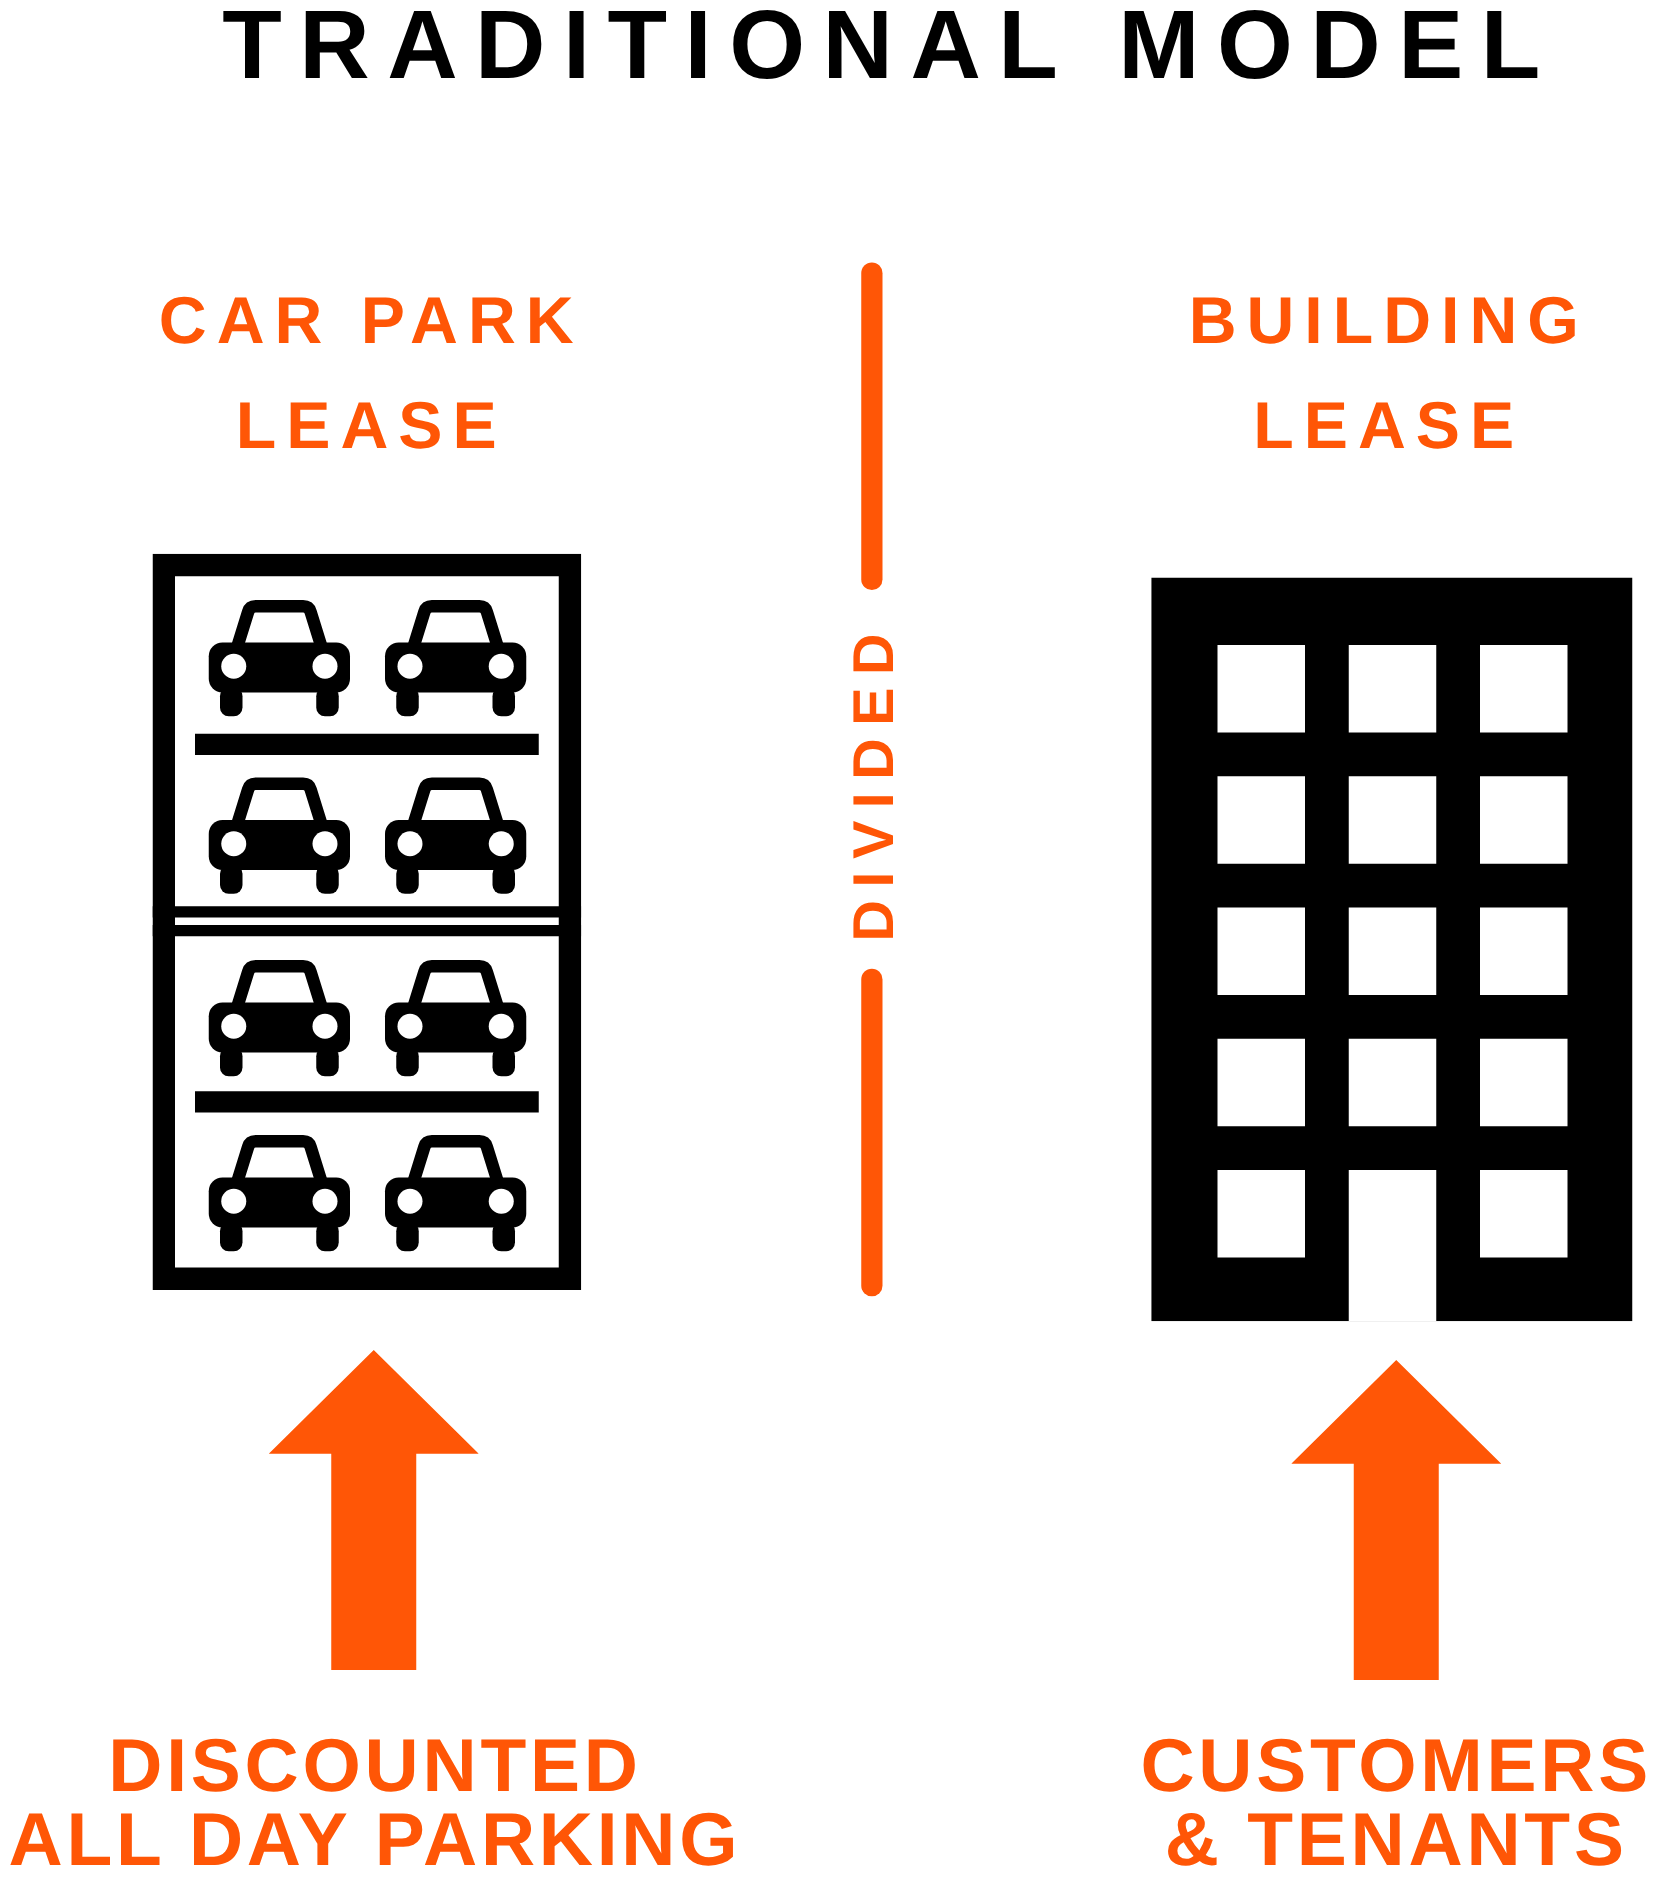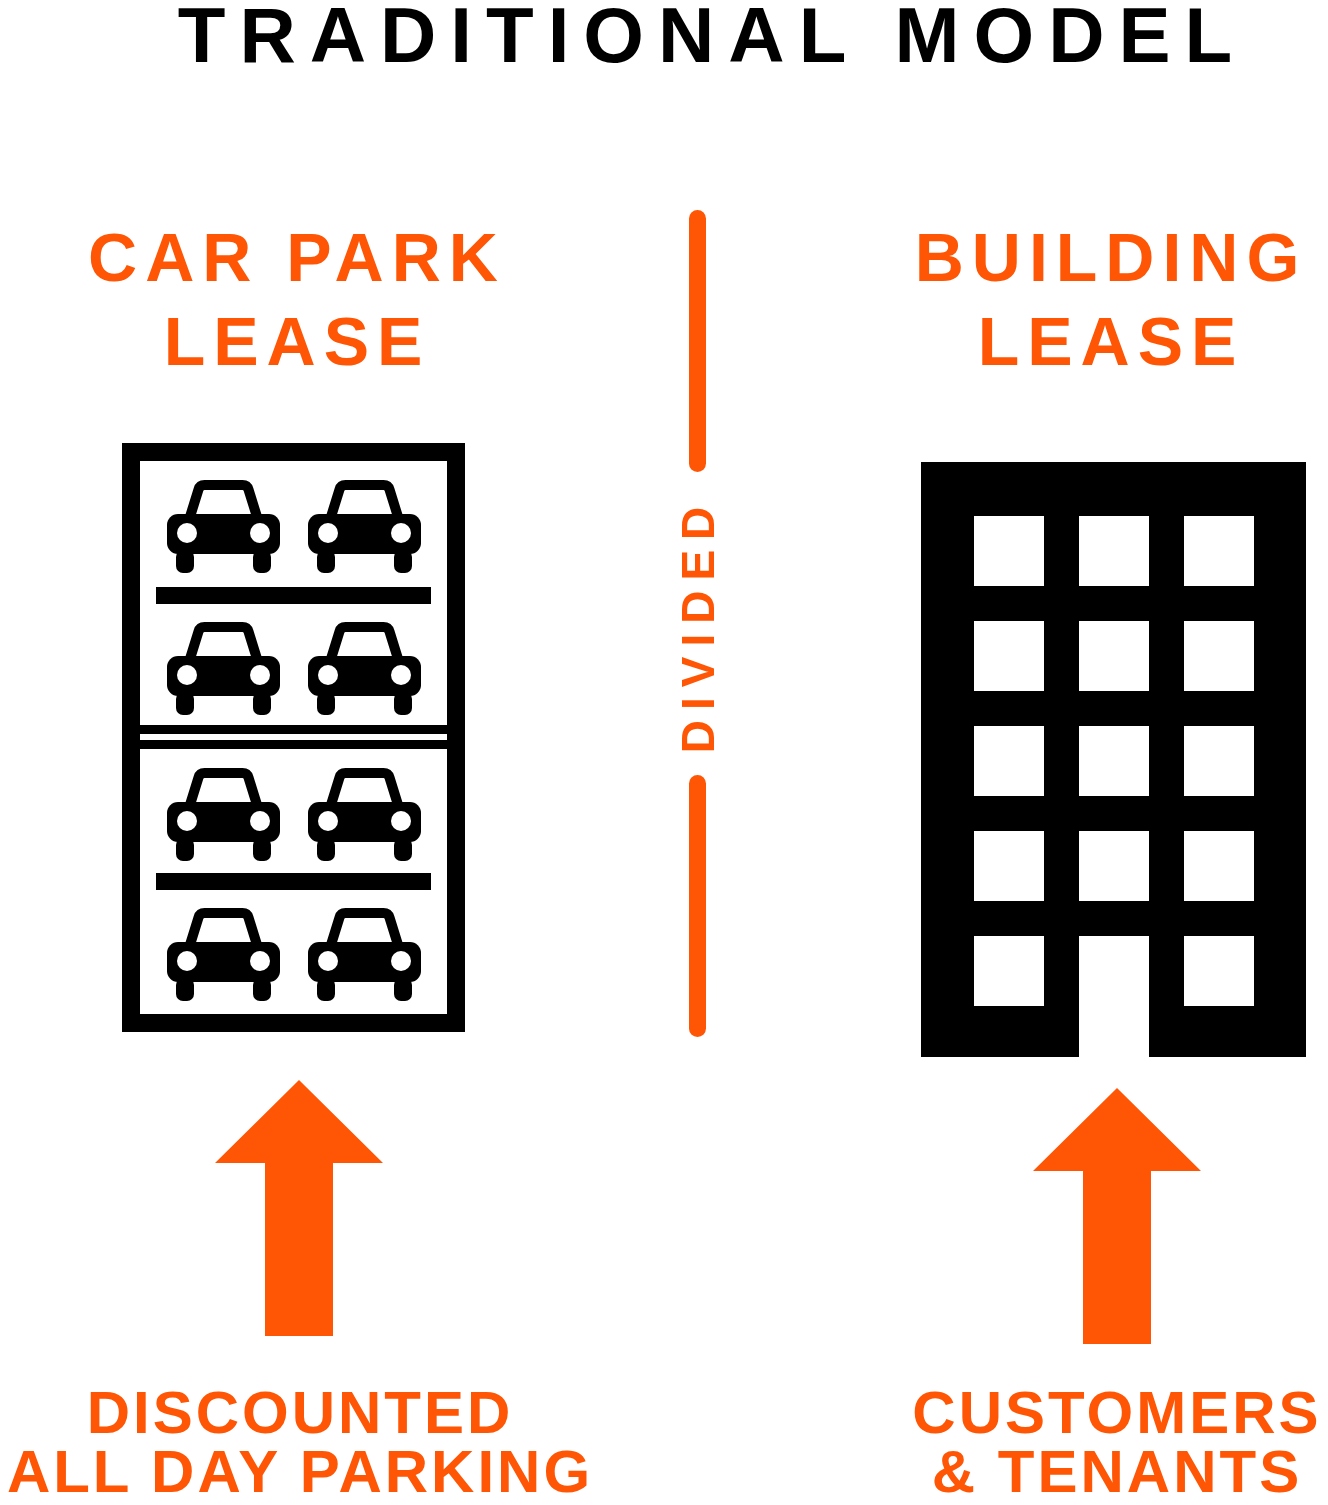--- a/index.html
+++ b/index.html
@@ -10,21 +10,21 @@
     font-family:"Liberation Sans",sans-serif;
   }
   .abs{position:absolute;}
   .title{
     top:-4px;left:48px;width:1328px;text-align:center;
     font-size:78px;font-weight:700;letter-spacing:14px;line-height:1;
     color:var(--ink,#000);white-space:nowrap;
   }
   .heading{
     width:594px;text-align:center;top:215px;
-    font-size:68px;font-weight:700;letter-spacing:8px;line-height:84px;
+    font-size:53px;font-weight:700;letter-spacing:8px;line-height:84px;
     color:var(--accent,#f50);white-space:nowrap;
   }
   .heading-left{left:0;}
   .heading-right{left:814px;}
   .caption{
     width:660px;text-align:center;top:1383px;
     font-size:60px;font-weight:700;letter-spacing:3px;line-height:59px;
     color:var(--accent,#f50);white-space:nowrap;
   }
   .caption-left{left:-30px;}

